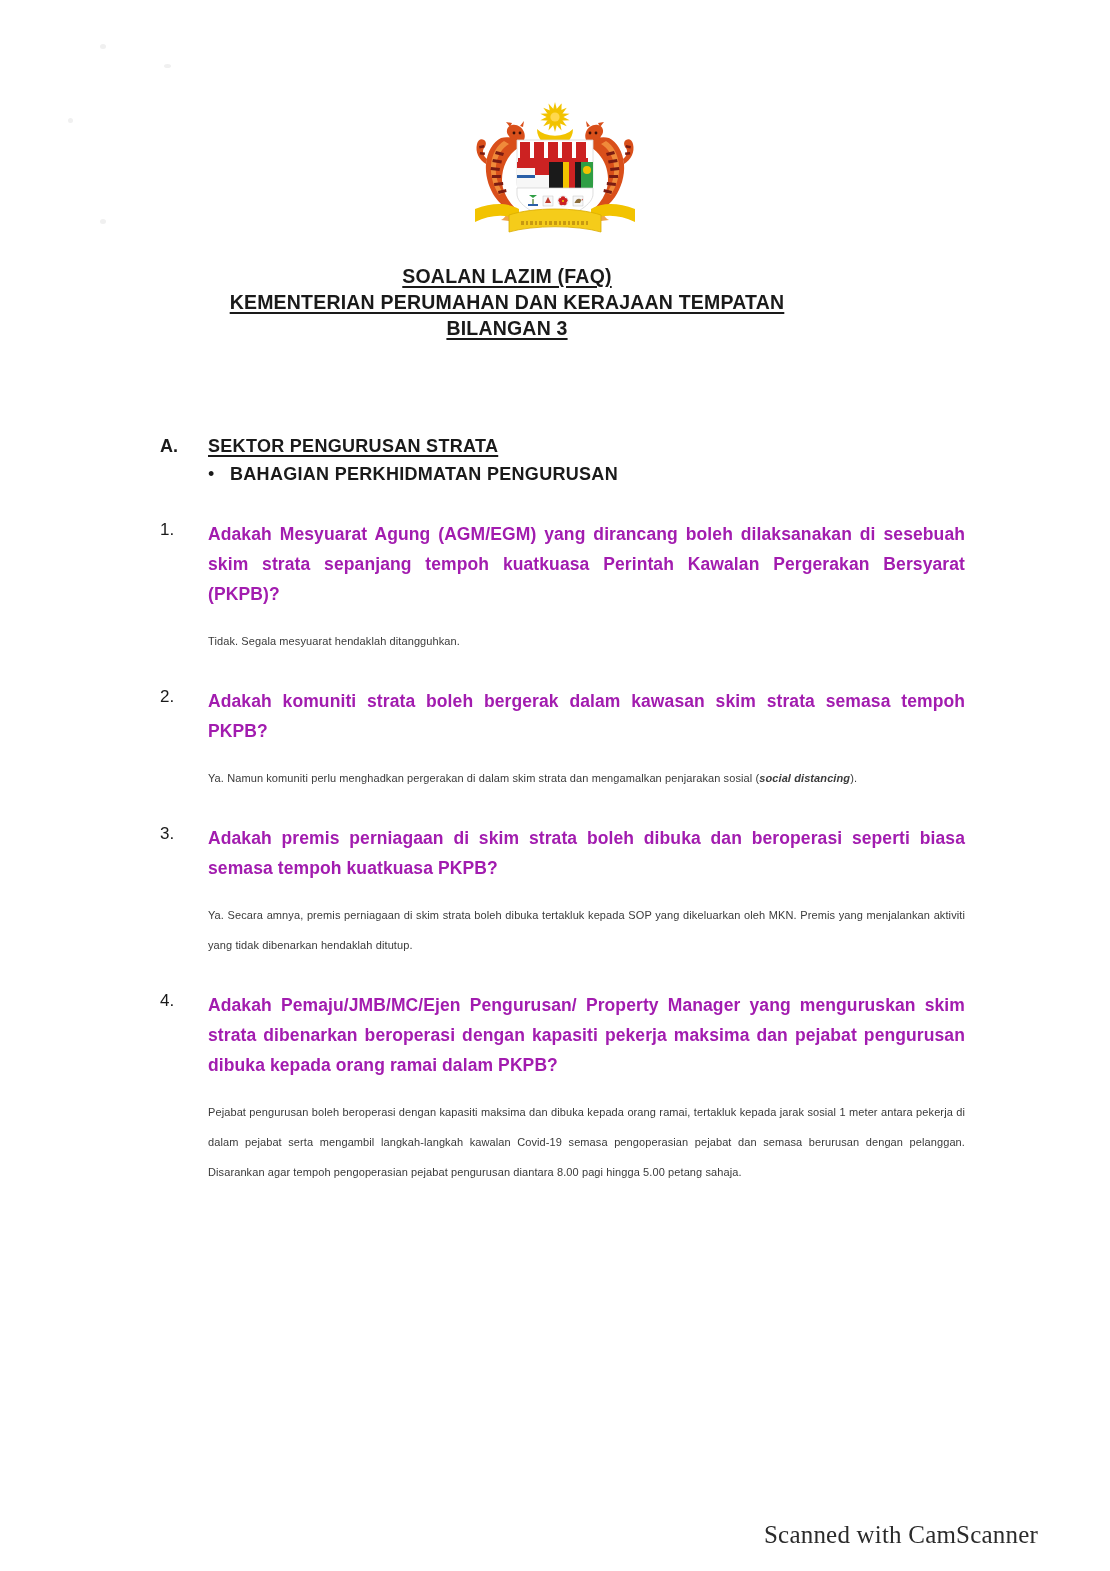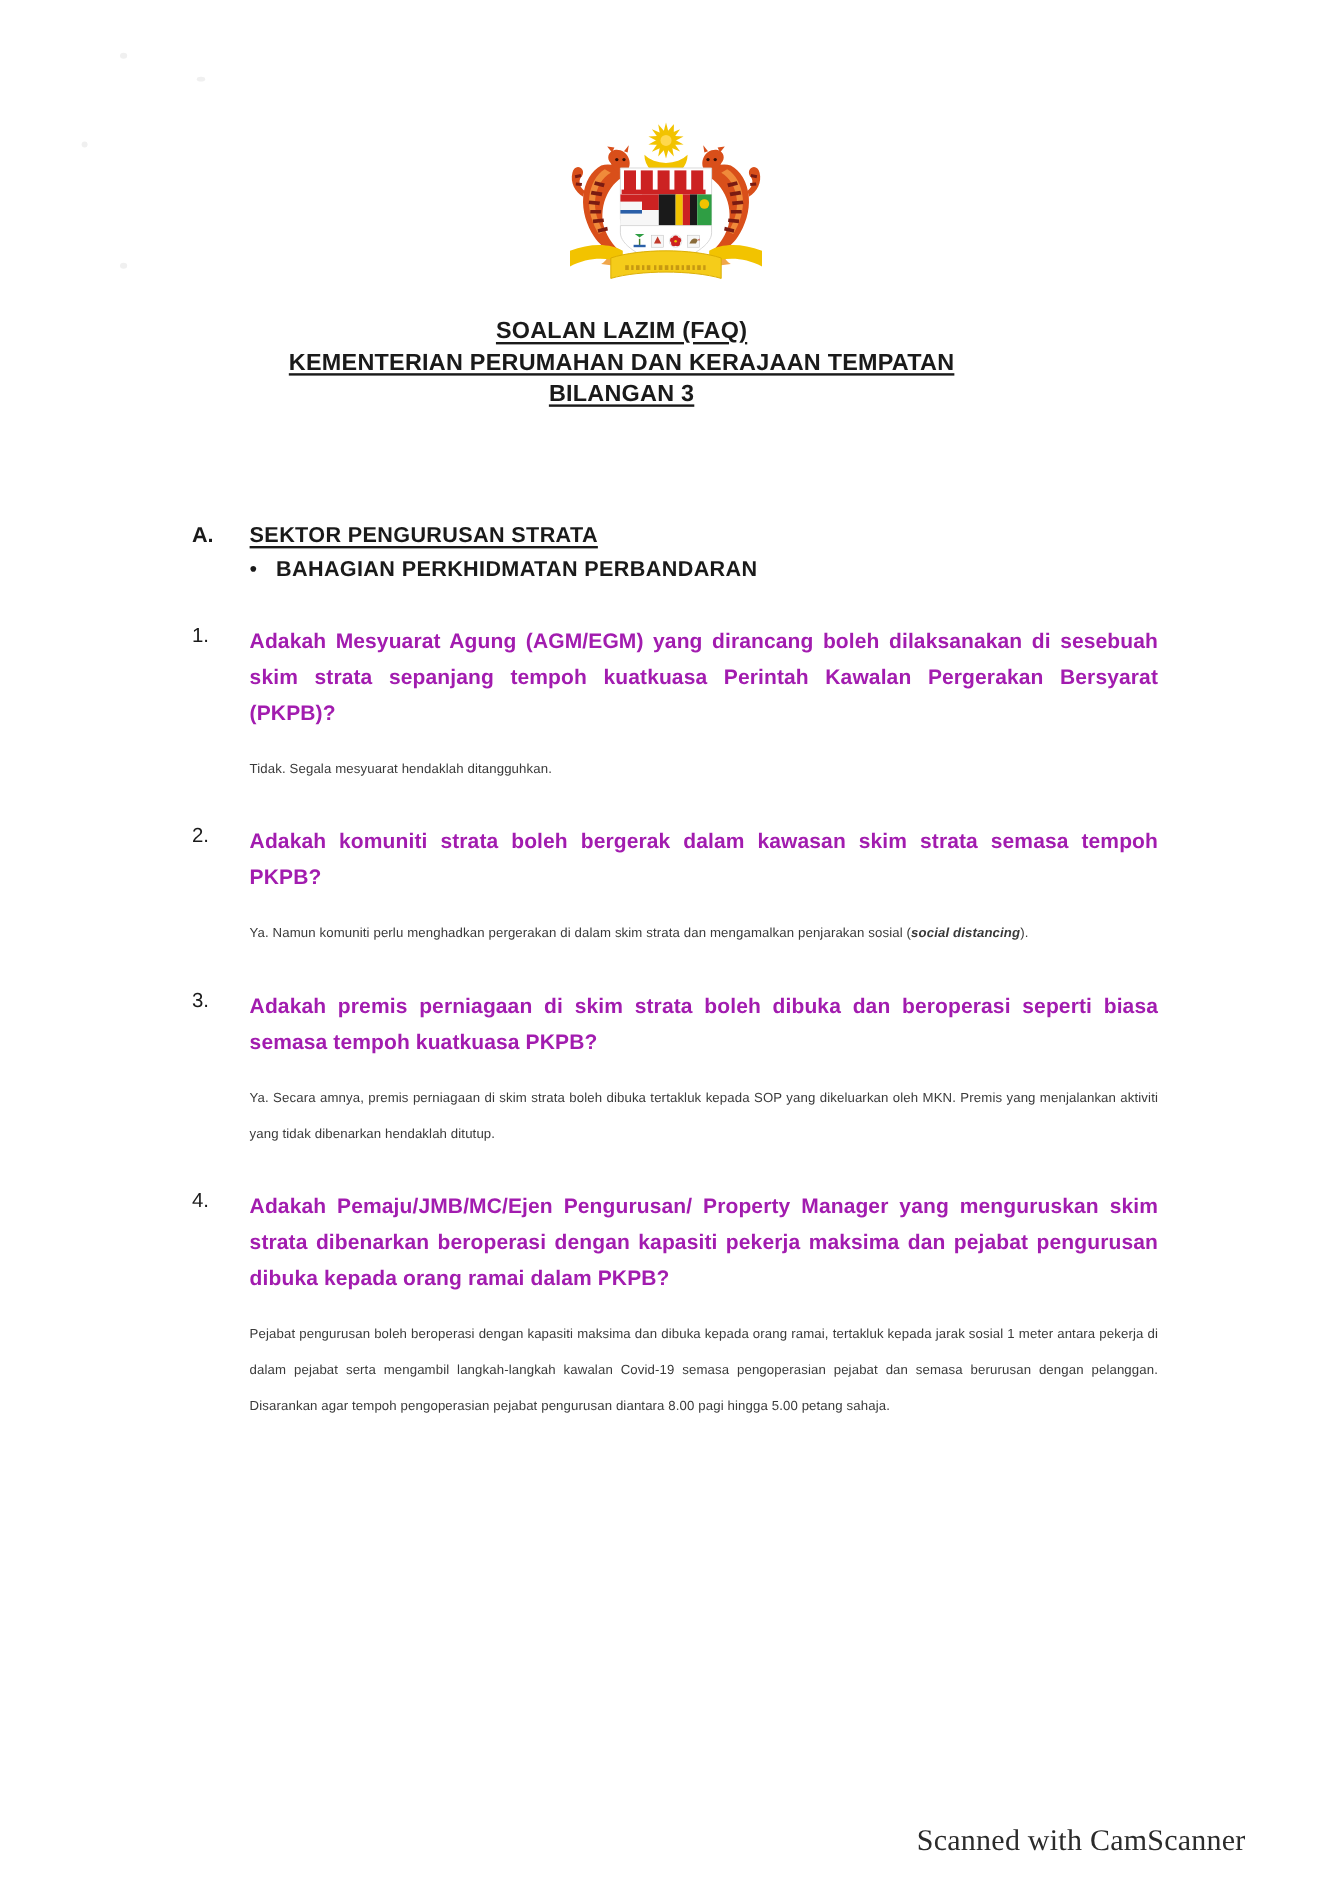--- a/index.html
+++ b/index.html
@@ -33,21 +33,21 @@
   }
   .emblem {
     width: 212px;
     height: 146px;
     display: block;
   }
 
   
   .title-block {
     position: absolute;
-    left: 15px;
+    left: 4px;
     top: 264px;
     width: 1006px;
     text-align: center;
   }
   .title-line {
     font-family: "Liberation Sans", sans-serif;
     font-weight: bold;
     font-size: 19.5px;
     letter-spacing: 0.2px;
     line-height: 25px;
@@ -359,21 +359,21 @@
 
   <div class="content">
 
     <div class="section-head">
       <div class="section-letter">A.</div>
       <div class="section-title">SEKTOR PENGURUSAN STRATA</div>
     </div>
 
     <div class="bullet-row">
       <span class="bullet-dot">•</span>
-      <span class="bullet-label">BAHAGIAN PERKHIDMATAN PERBANDARAN</span>
+      <span class="bullet-label">BAHAGIAN PERKHIDMATAN PENGURUSAN</span>
     </div>
 
     <div class="qa-block first">
       <div class="question-row">
         <div class="q-number">1.</div>
         <div class="q-text">Adakah Mesyuarat Agung (AGM/EGM) yang dirancang boleh dilaksanakan di sesebuah skim strata sepanjang tempoh kuatkuasa Perintah Kawalan Pergerakan Bersyarat (PKPB)?</div>
       </div>
       <div class="answer">Tidak. Segala mesyuarat hendaklah ditangguhkan.</div>
     </div>
 

